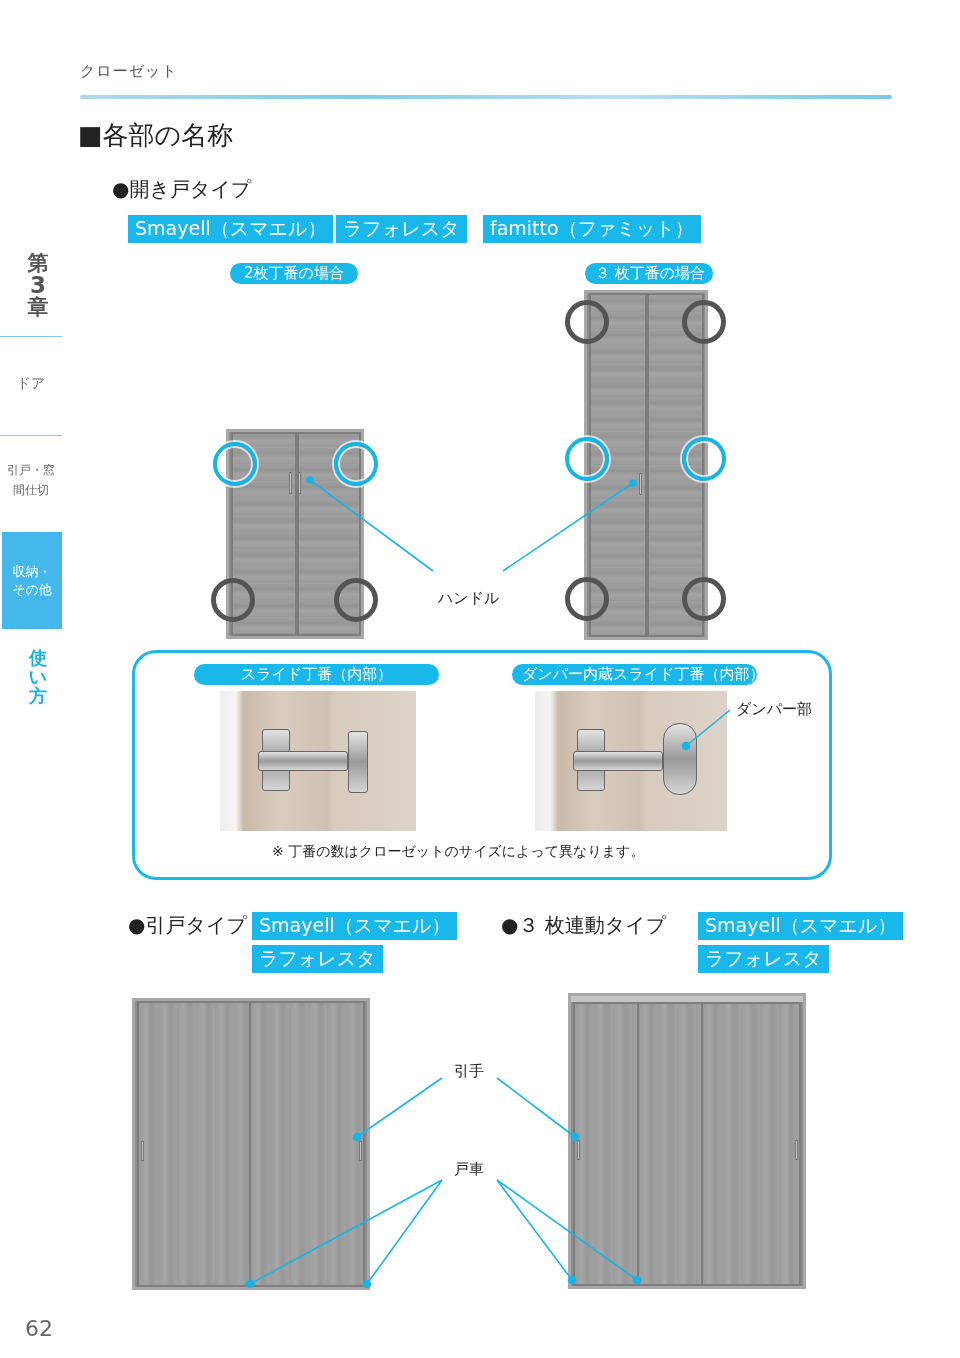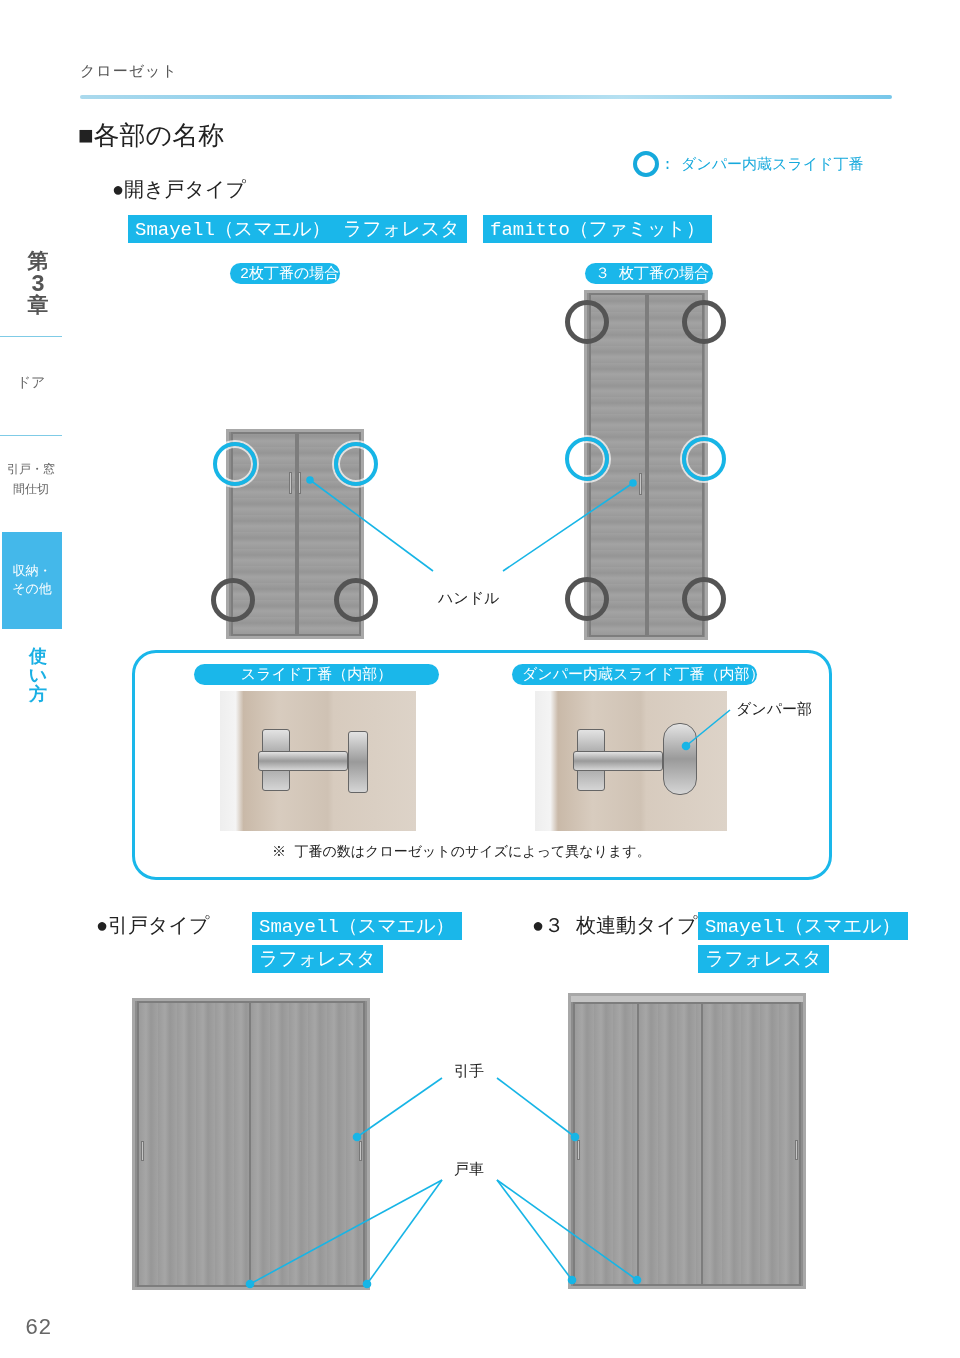--- a/index.html
+++ b/index.html
@@ -1,17 +1,17 @@
 <!DOCTYPE html>
 <html><head>
 <meta charset="utf-8">
 <style>
   * { box-sizing: border-box; margin: 0; padding: 0; }
   body { width: 960px; height: 1358px; background: #fff; position: relative; font-family: "DejaVu Sans", "Liberation Sans", sans-serif; color: #333; overflow: hidden; }
-  .abs { position: absolute; font-family: Liberation Mono, monospace; }
+  .abs { position: absolute; }
   .running-head { left: 80px; top: 62px; font-size: 15px; color: #555; letter-spacing: 1px; }
   .head-rule { left: 80px; top: 95px; width: 812px; height: 4px; background: linear-gradient(90deg, #9cd3ea, #6cc2e8, #a9dbef, #5fbde6); border-radius: 2px; opacity: .85; }
   .section-title { left: 78px; top: 118px; font-size: 26px; color: #222; }
   .sub-title { font-size: 20px; color: #222; }
   .tag { background: #1ab7ea; color: #fff; font-size: 19px; padding: 1px 7px; white-space: nowrap; }
   .pill { background: #1ab7ea; color: #fff; font-size: 15px; border-radius: 12px; padding: 1px 10px; white-space: nowrap; text-align: center; }
   .legend-row { display: flex; align-items: center; gap: 4px; font-size: 15px; }
   .legend-ring { width: 26px; height: 26px; border-radius: 50%; border: 4px solid #555; }
   .legend-ring.blue { border-color: #16a9dc; }
   
@@ -60,32 +60,28 @@
     <div>その他</div>
   </div>
 </div>
 <div class="abs side-use">
   <div>使</div>
   <div>い</div>
   <div>方</div>
 </div>
 
 <div class="abs" style="left:633px;top:145px">
-  <div class="legend-row" style="margin-top:6px">
-    <span class="legend-ring blue"></span>
-    <span style="color:#16a9dc">: ダンパー内蔵スライド丁番</span>
-  </div>
 </div>
 
 <div class="abs sub-title" style="left:112px;top:176px">●開き戸タイプ</div>
 <div class="abs tag" style="left:128px;top:215px">Smayell（スマエル）</div>
 <div class="abs tag" style="left:336px;top:215px">ラフォレスタ</div>
 <div class="abs tag" style="left:483px;top:215px">famitto（ファミット）</div>
 
-<div class="abs pill" style="left:230px;top:263px;width:110px">2枚丁番の場合</div>
+<div class="abs pill" style="left:230px;top:263px;width:128px">2枚丁番の場合</div>
 <div class="abs pill" style="left:585px;top:263px;width:128px">３ 枚丁番の場合</div>
 
 <div class="abs cabinet" style="left:226px;top:429px;width:138px;height:210px">
   <div class="leaf" style="left:2px;width:66px"></div>
   <div class="leaf" style="left:68px;width:64px"></div>
   <div class="handle" style="left:60px;top:40px"></div>
   <div class="handle" style="left:69px;top:40px"></div>
 </div>
 <div class="ring blue" style="left:213px;top:442px"></div>
 <div class="ring blue" style="left:334px;top:442px"></div>
@@ -116,25 +112,25 @@
   <div class="hinge-base" style="left:128px;top:40px;width:20px;height:62px"></div>
 </div>
 <div class="abs photo" style="left:535px;top:691px;width:192px;height:140px">
   <div class="hinge-base" style="left:42px;top:38px;width:28px;height:62px"></div>
   <div class="hinge-base" style="left:38px;top:60px;width:90px;height:20px"></div>
   <div class="hinge-base" style="left:128px;top:32px;width:34px;height:72px;border-radius:16px"></div>
 </div>
 <div class="abs callout-label" style="left:736px;top:700px">ダンパー部</div>
 <div class="abs note" style="left:272px;top:843px">※ 丁番の数はクローゼットのサイズによって異なります。</div>
 
-<div class="abs sub-title" style="left:96px;top:912px">●引戸タイプ</div>
+<div class="abs sub-title" style="left:128px;top:912px">●引戸タイプ</div>
 <div class="abs tag" style="left:252px;top:912px">Smayell（スマエル）</div>
 <div class="abs tag" style="left:252px;top:945px">ラフォレスタ</div>
 
-<div class="abs sub-title" style="left:532px;top:912px">●３ 枚連動タイプ</div>
+<div class="abs sub-title" style="left:501px;top:912px">●３ 枚連動タイプ</div>
 <div class="abs tag" style="left:698px;top:912px">Smayell（スマエル）</div>
 <div class="abs tag" style="left:698px;top:945px">ラフォレスタ</div>
 
 <div class="abs cabinet" style="left:132px;top:998px;width:238px;height:292px">
   <div class="leaf vert" style="left:2px;width:114px"></div>
   <div class="leaf vert" style="left:114px;width:116px"></div>
   <div class="handle" style="left:6px;top:140px;height:20px;width:3px"></div>
   <div class="handle" style="left:224px;top:140px;height:20px;width:3px"></div>
 </div>
 

